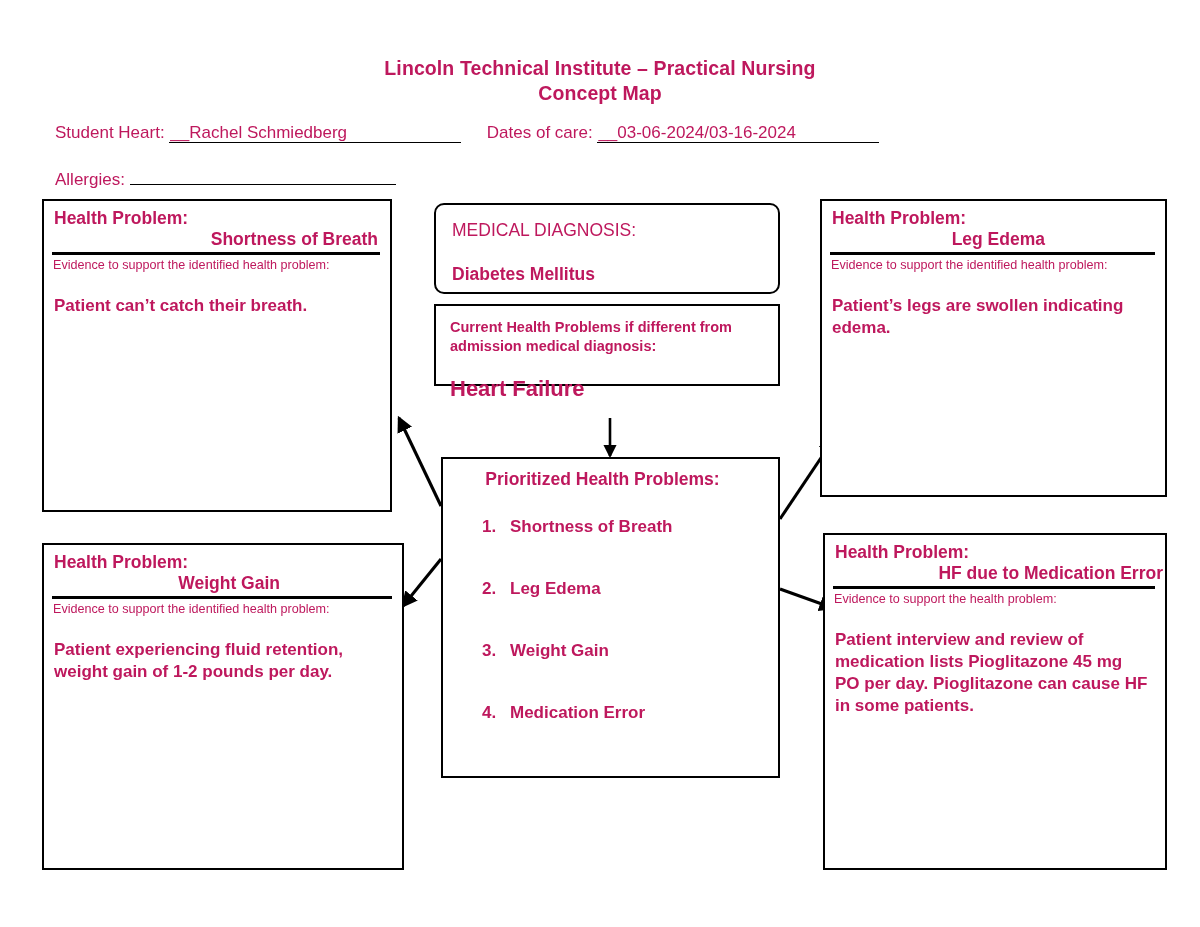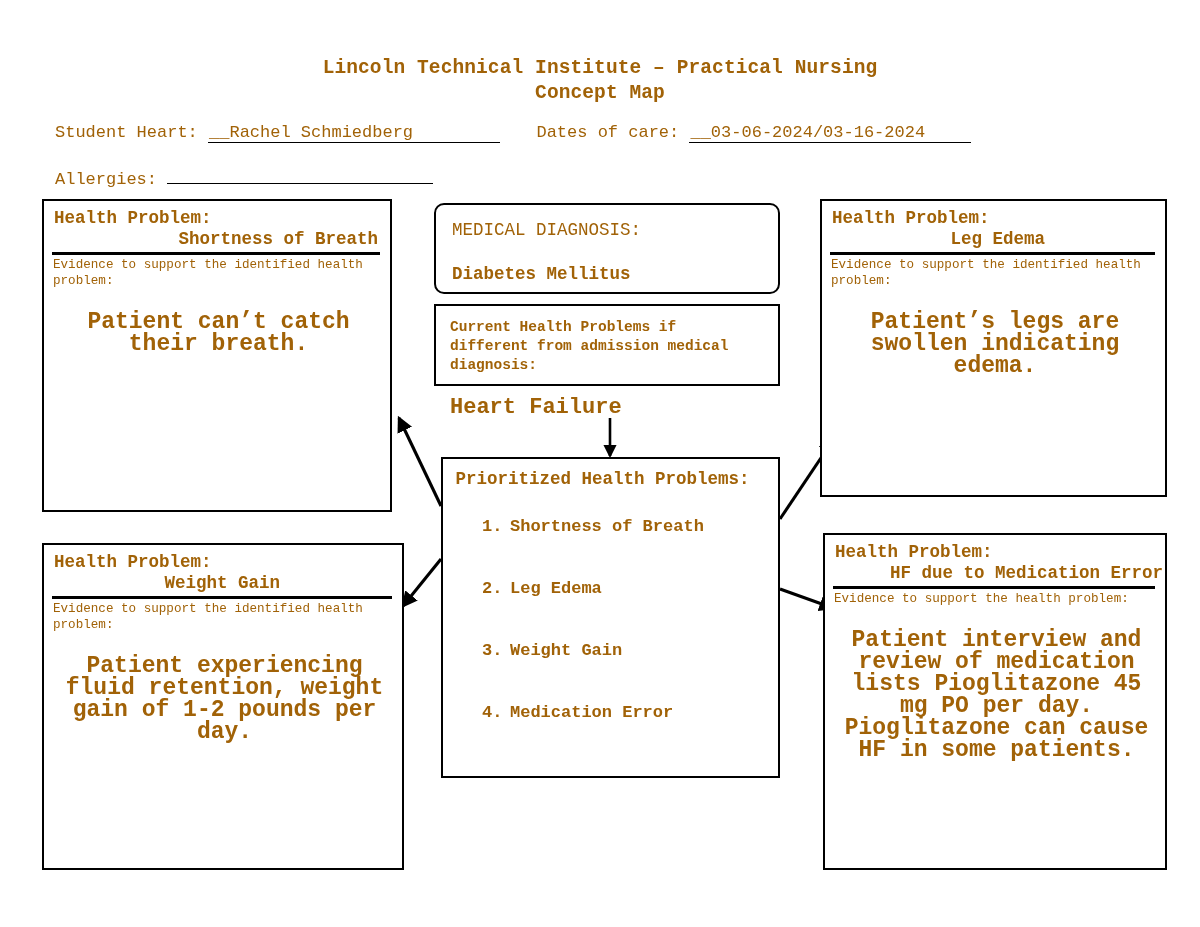--- a/index.html
+++ b/index.html
@@ -5,22 +5,22 @@
   html, body {
     margin: 0;
     padding: 0;
     background: #ffffff;
   }
   #page {
     position: relative;
     width: 1200px;
     height: 927px;
     background: #ffffff;
-    font-family: Liberation Mono, monospace;
-    color: #a16207;
+    font-family: Liberation Sans, sans-serif;
+    color: #be185d;
     overflow: hidden;
   }
 
   
   .title-block {
     position: absolute;
     left: 0;
     top: 56px;
     width: 1200px;
     text-align: center;
@@ -81,24 +81,23 @@
     border-top: 3px solid #000;
     margin: 2px 10px 0 8px;
   }
   .hp-evidence-label {
     font-size: 12.6px;
     line-height: 16px;
     margin: 2px 0 0 9px;
   }
   .hp-evidence {
     font-weight: bold;
-    font-size: 23px;
-    line-height: 22px;
-    margin: 22px 14px 0 17px;
-    text-align: center;
+    font-size: 17px;
+    line-height: 22px;
+    margin: 22px 14px 0 10px;
   }
 
   
   .md-label {
     font-size: 17.5px;
     line-height: 22px;
     margin: 14px 0 0 16px;
   }
   .md-value {
     font-weight: bold;

